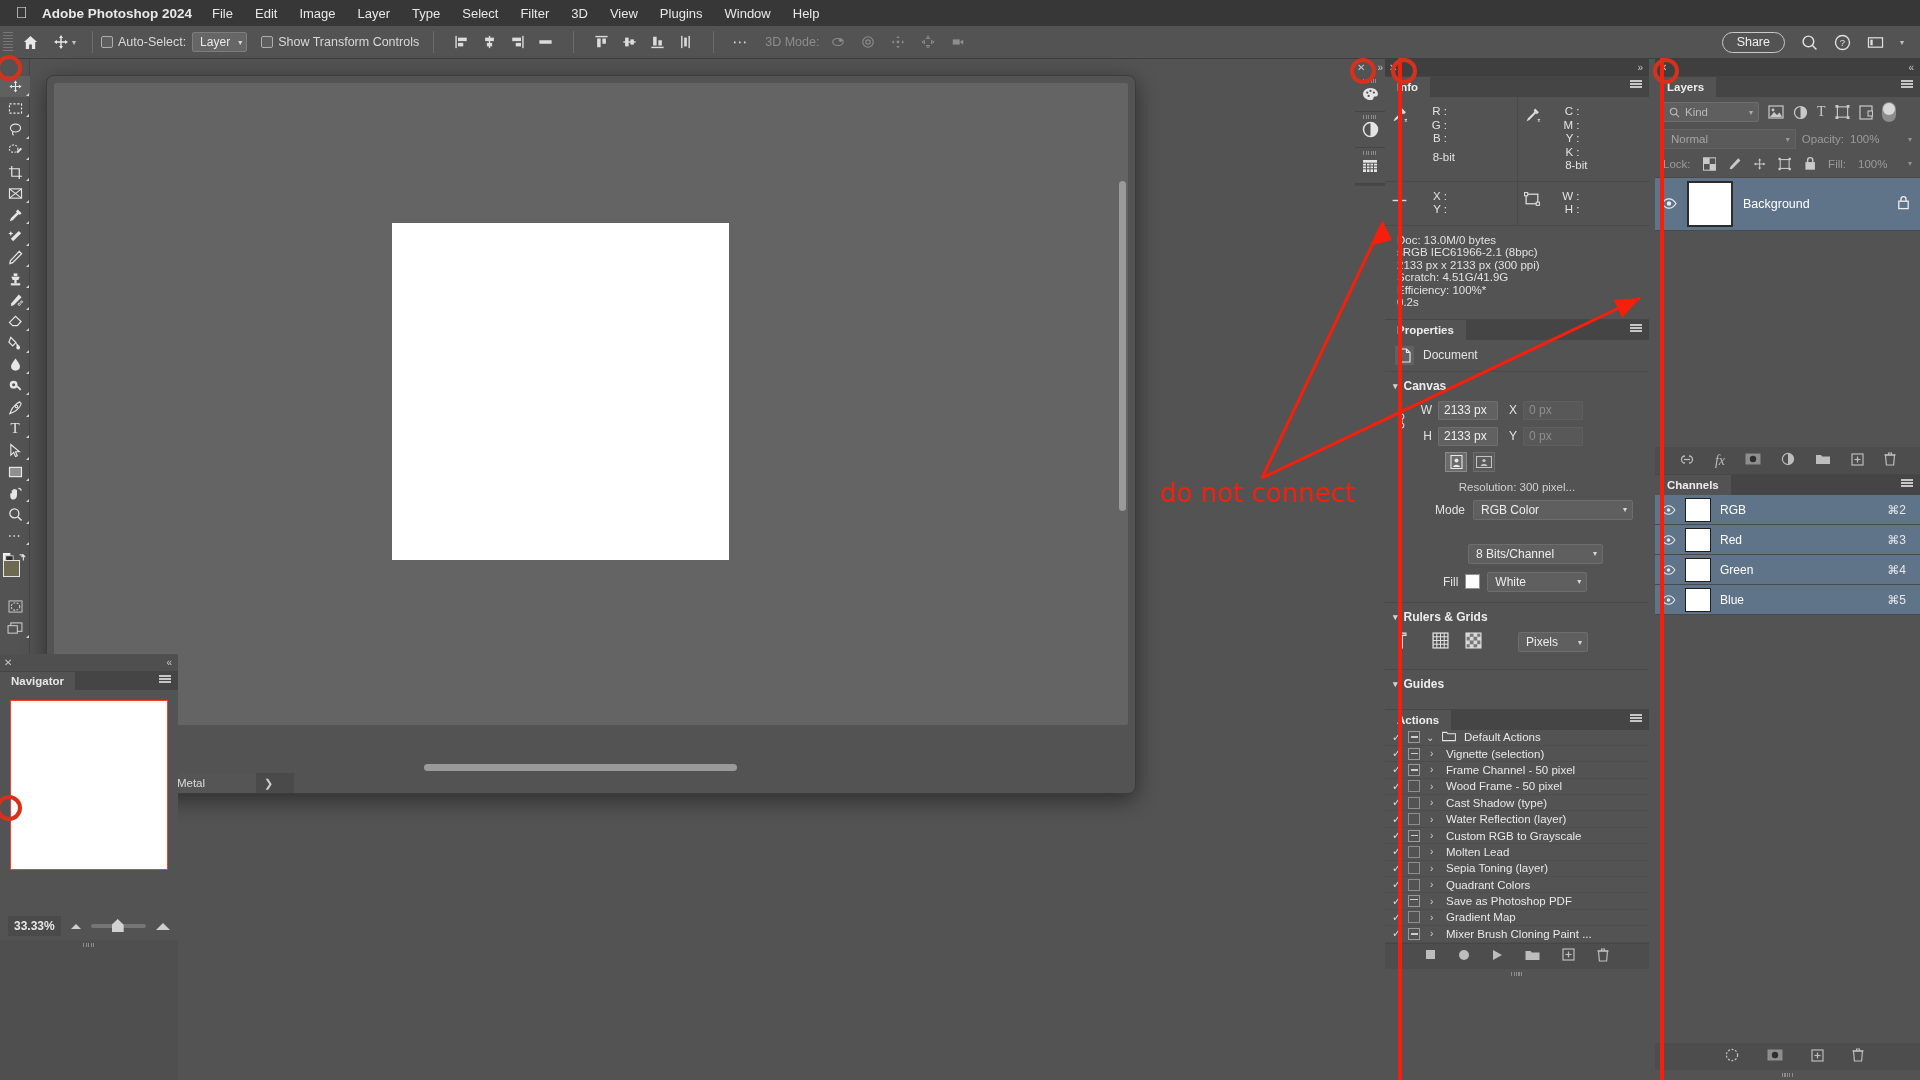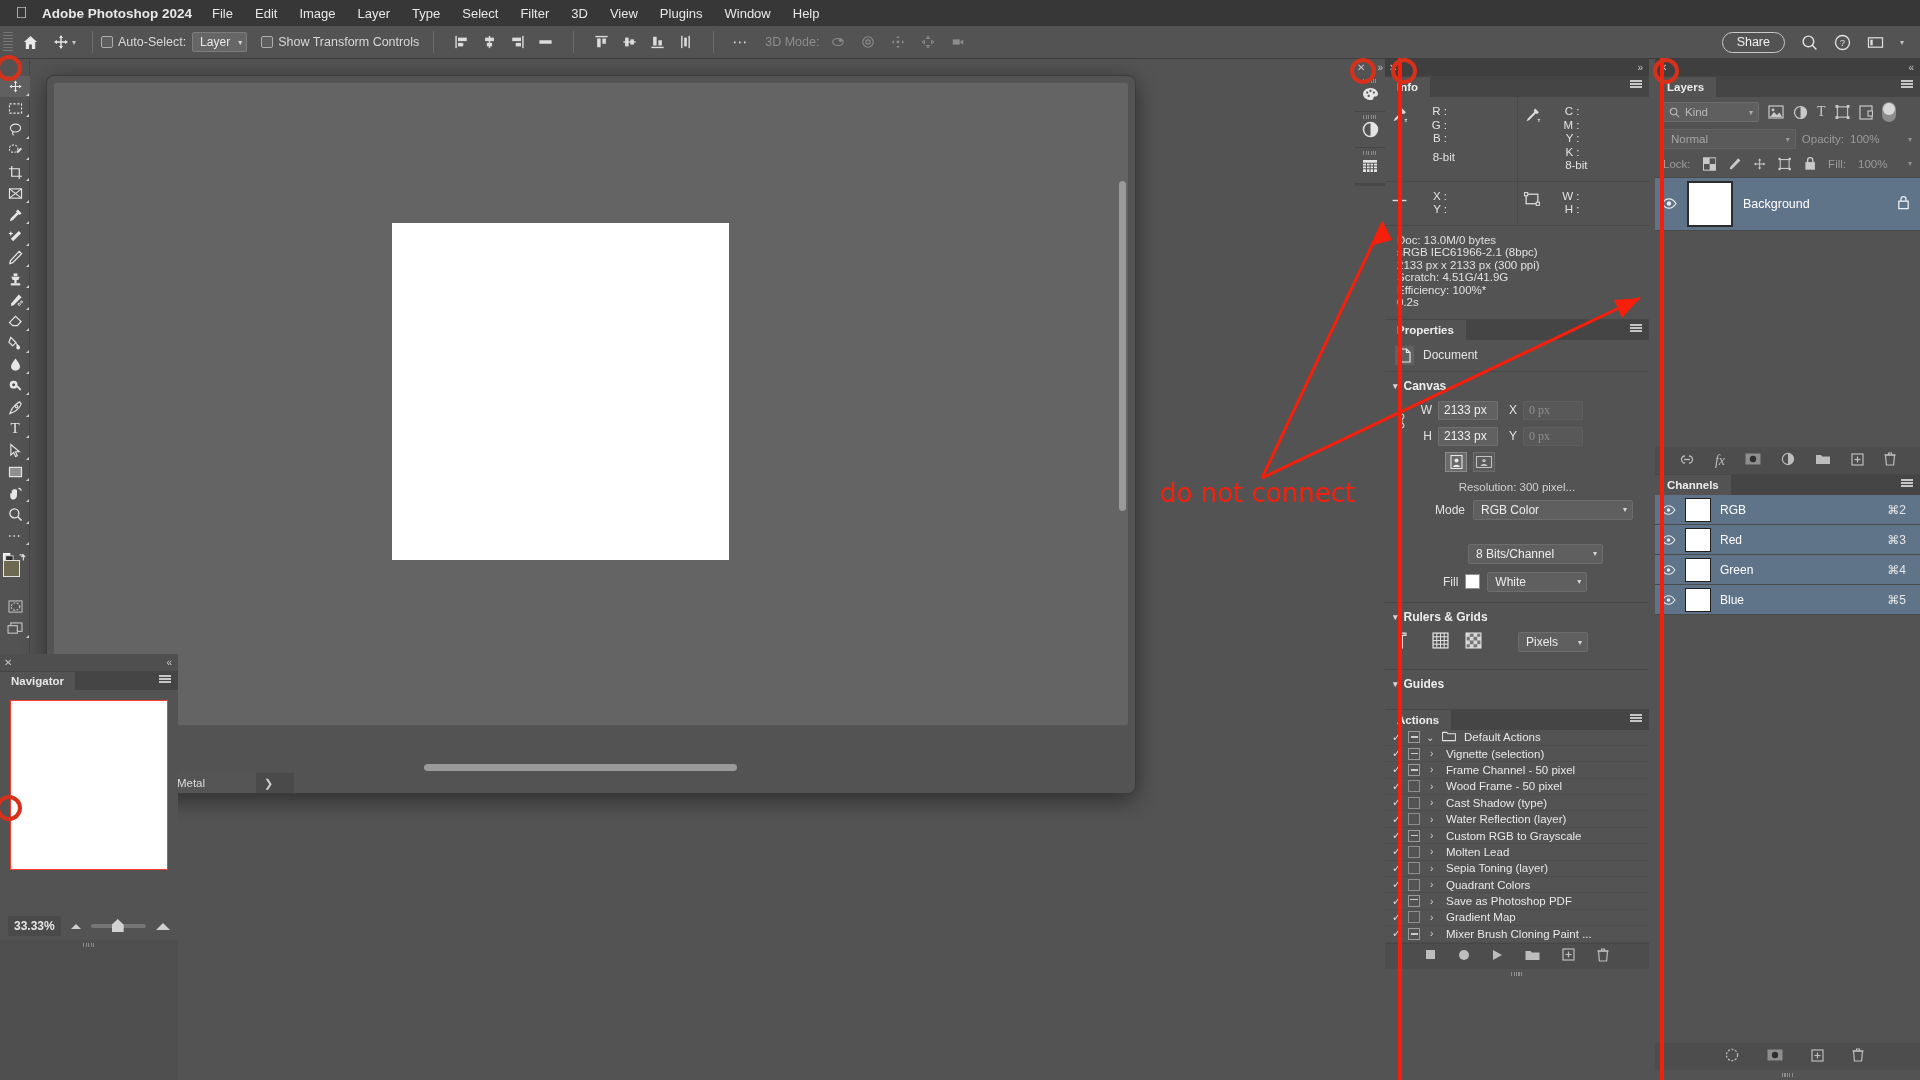--- a/index.html
+++ b/index.html
@@ -114,21 +114,21 @@
 
   
   .docrow { display:flex; align-items:center; gap:9px; padding:6px 10px; color:#e4e4e4; font-size:12px;
     border-bottom:1px solid #4a4a4a;}
   .docicon { width:19px;height:19px; background:#616161; display:flex;align-items:center;justify-content:center;}
   .sect { padding:7px 10px 3px 8px; display:flex; align-items:center; gap:6px; color:#ededed; font-size:12px; font-weight:bold;}
   .twisty { font-size:9px; color:#d4d4d4;}
   .fieldrow { display:flex; align-items:center; gap:6px; color:#e2e2e2; font-size:12px; padding:2px 10px;}
   .inp { background:#616161; border:1px solid #6f6f6f; color:#efefef; height:19px; line-height:17px;
      padding:0 5px; font-size:12px; border-radius:1px;}
-  .inp.ghost { color:#8e8e8e; background:#585858; border-color:#5f5f5f;font-family:Liberation Serif, serif;}
+  .inp.ghost { color:#8e8e8e; background:#585858; border-color:#5f5f5f;}
   .sel { background:#5f5f5f; border:1px solid #6d6d6d; height:20px; display:flex; align-items:center;
      justify-content:space-between; padding:0 5px 0 7px; color:#ededed; font-size:12px; border-radius:2px;}
   .smallnote { color:#d0d0d0; font-size:11.5px; text-align:center; padding:7px 0 5px 0;}
   .orientbtns { display:flex; gap:6px; justify-content:center; padding:4px 0 2px 0;}
   .obtn { width:22px;height:20px; border:1px solid #6d6d6d; background:#5a5a5a; display:flex;
      align-items:center;justify-content:center;}
   .obtn.on { background:#6b6b6b; border-color:#8a8a8a;}
   .sep { height:1px; background:#484848; margin:8px 0 0 0;}
   .rgicons { display:flex; align-items:center; gap:16px; padding:5px 0 8px 14px;}
   .swatchwhite { width:15px;height:15px;background:#fff;border:1px solid #909090;}

